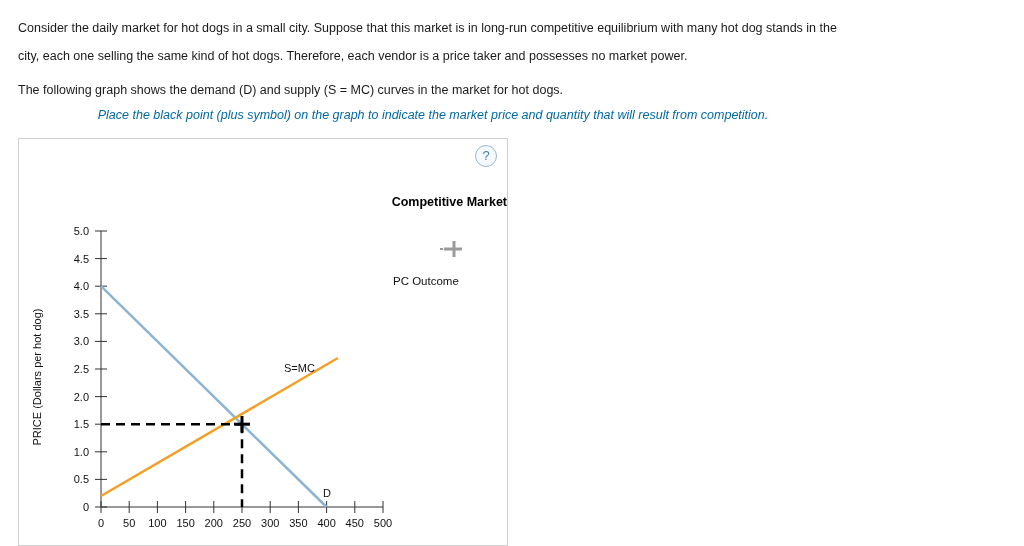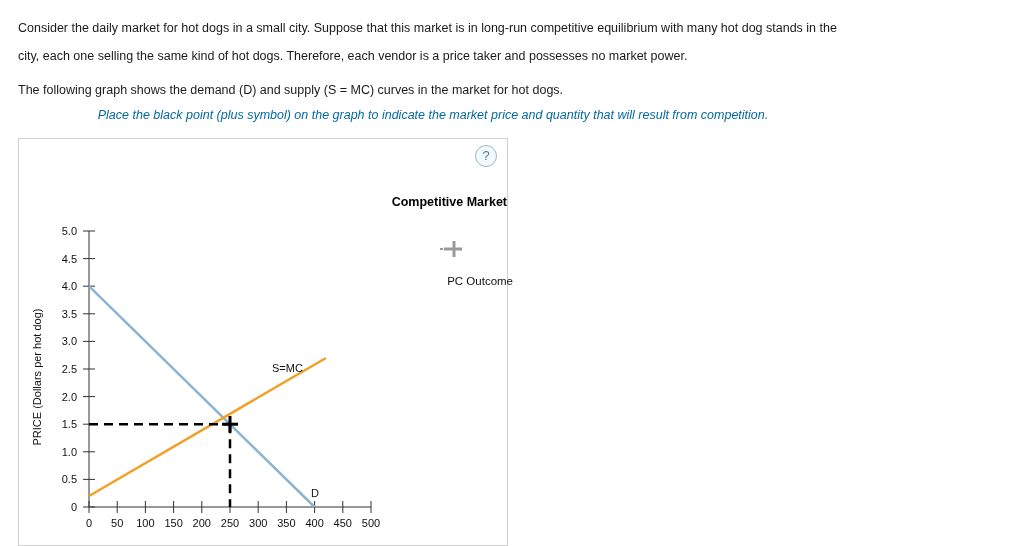--- a/index.html
+++ b/index.html
@@ -68,39 +68,39 @@
     position: absolute;
     left: 0;
     top: 56px;
     width: 100%;
     text-align: right;
     font-size: 12.5px;
     font-weight: bold;
   }
   .plot-wrap {
     position: absolute;
-    left: 0;
+    left: 12px;
     top: 0;
     width: 490px;
     height: 408px;
   }
   svg.plot { display: block; }
   .legend-marker {
     position: absolute;
     left: 404px;
     top: 100px;
     width: 60px;
     text-align: center;
   }
   .legend-label {
     position: absolute;
     left: 374px;
     top: 136px;
     width: 120px;
-    text-align: right;
+    text-align: left;
     font-size: 11.5px;
     color: #111;
   }
   .axis-label-y {
     position: absolute;
     left: -82px;
     top: 232px;
     width: 200px;
     text-align: center;
     transform: rotate(-90deg);

